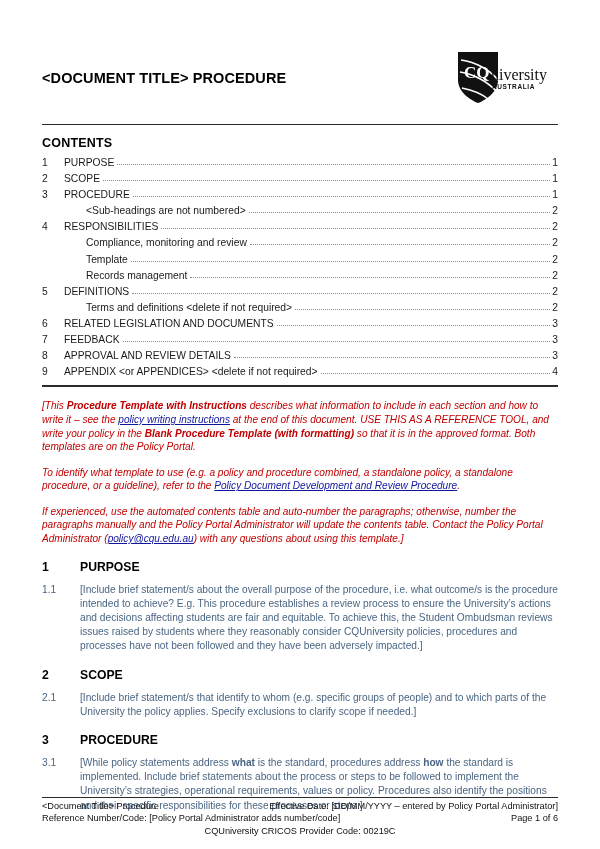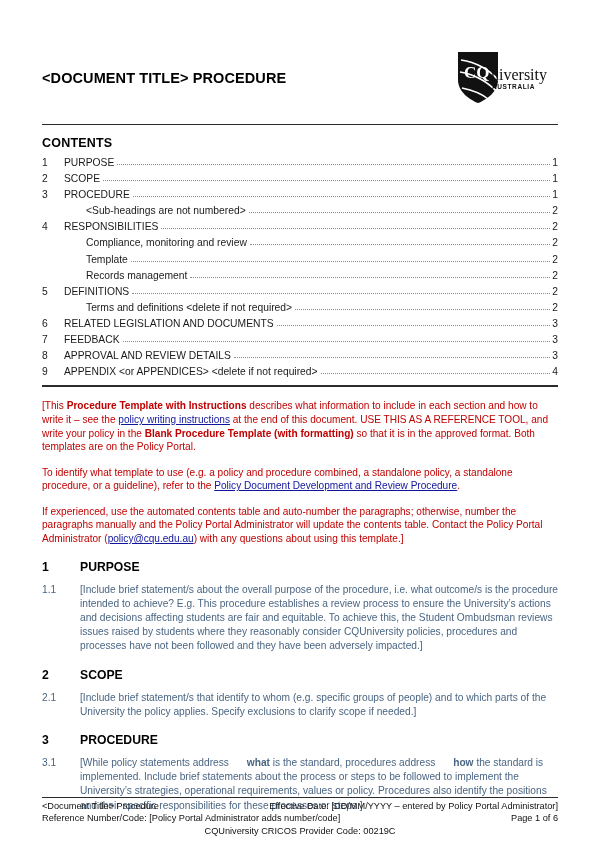--- a/index.html
+++ b/index.html
@@ -102,20 +102,21 @@
     line-height: 13.6px;
     margin-top: 12px;
   }
   .notes-head {
     font-weight: bold;
     font-size: 10.6px;
     margin-bottom: 12px;
   }
   .notes p {
     margin: 0 0 12px 0;
+    font-style: italic;
   }
   .notes b { font-weight: bold; }
   .link {
     color: #10159c;
     text-decoration: underline;
   }
 
   
   .section { margin-top: 14px; }
   .section-head {
@@ -129,21 +130,21 @@
   .section-num { width: 38px; flex: none; }
   .para {
     display: flex;
     align-items: flex-start;
     font-size: 10.2px;
     line-height: 14.2px;
     color: #4a6583;
   }
   .para-num { width: 38px; flex: none; }
   .para-body { flex: 1 1 auto; }
-  .para-body b { font-weight: bold; margin-left: 15px; }
+  .para-body b { font-weight: bold; }
 
   
   .footer {
     position: absolute;
     left: 42px;
     right: 42px;
     bottom: 12px;
   }
   .footer-rule {
     border: 0;

